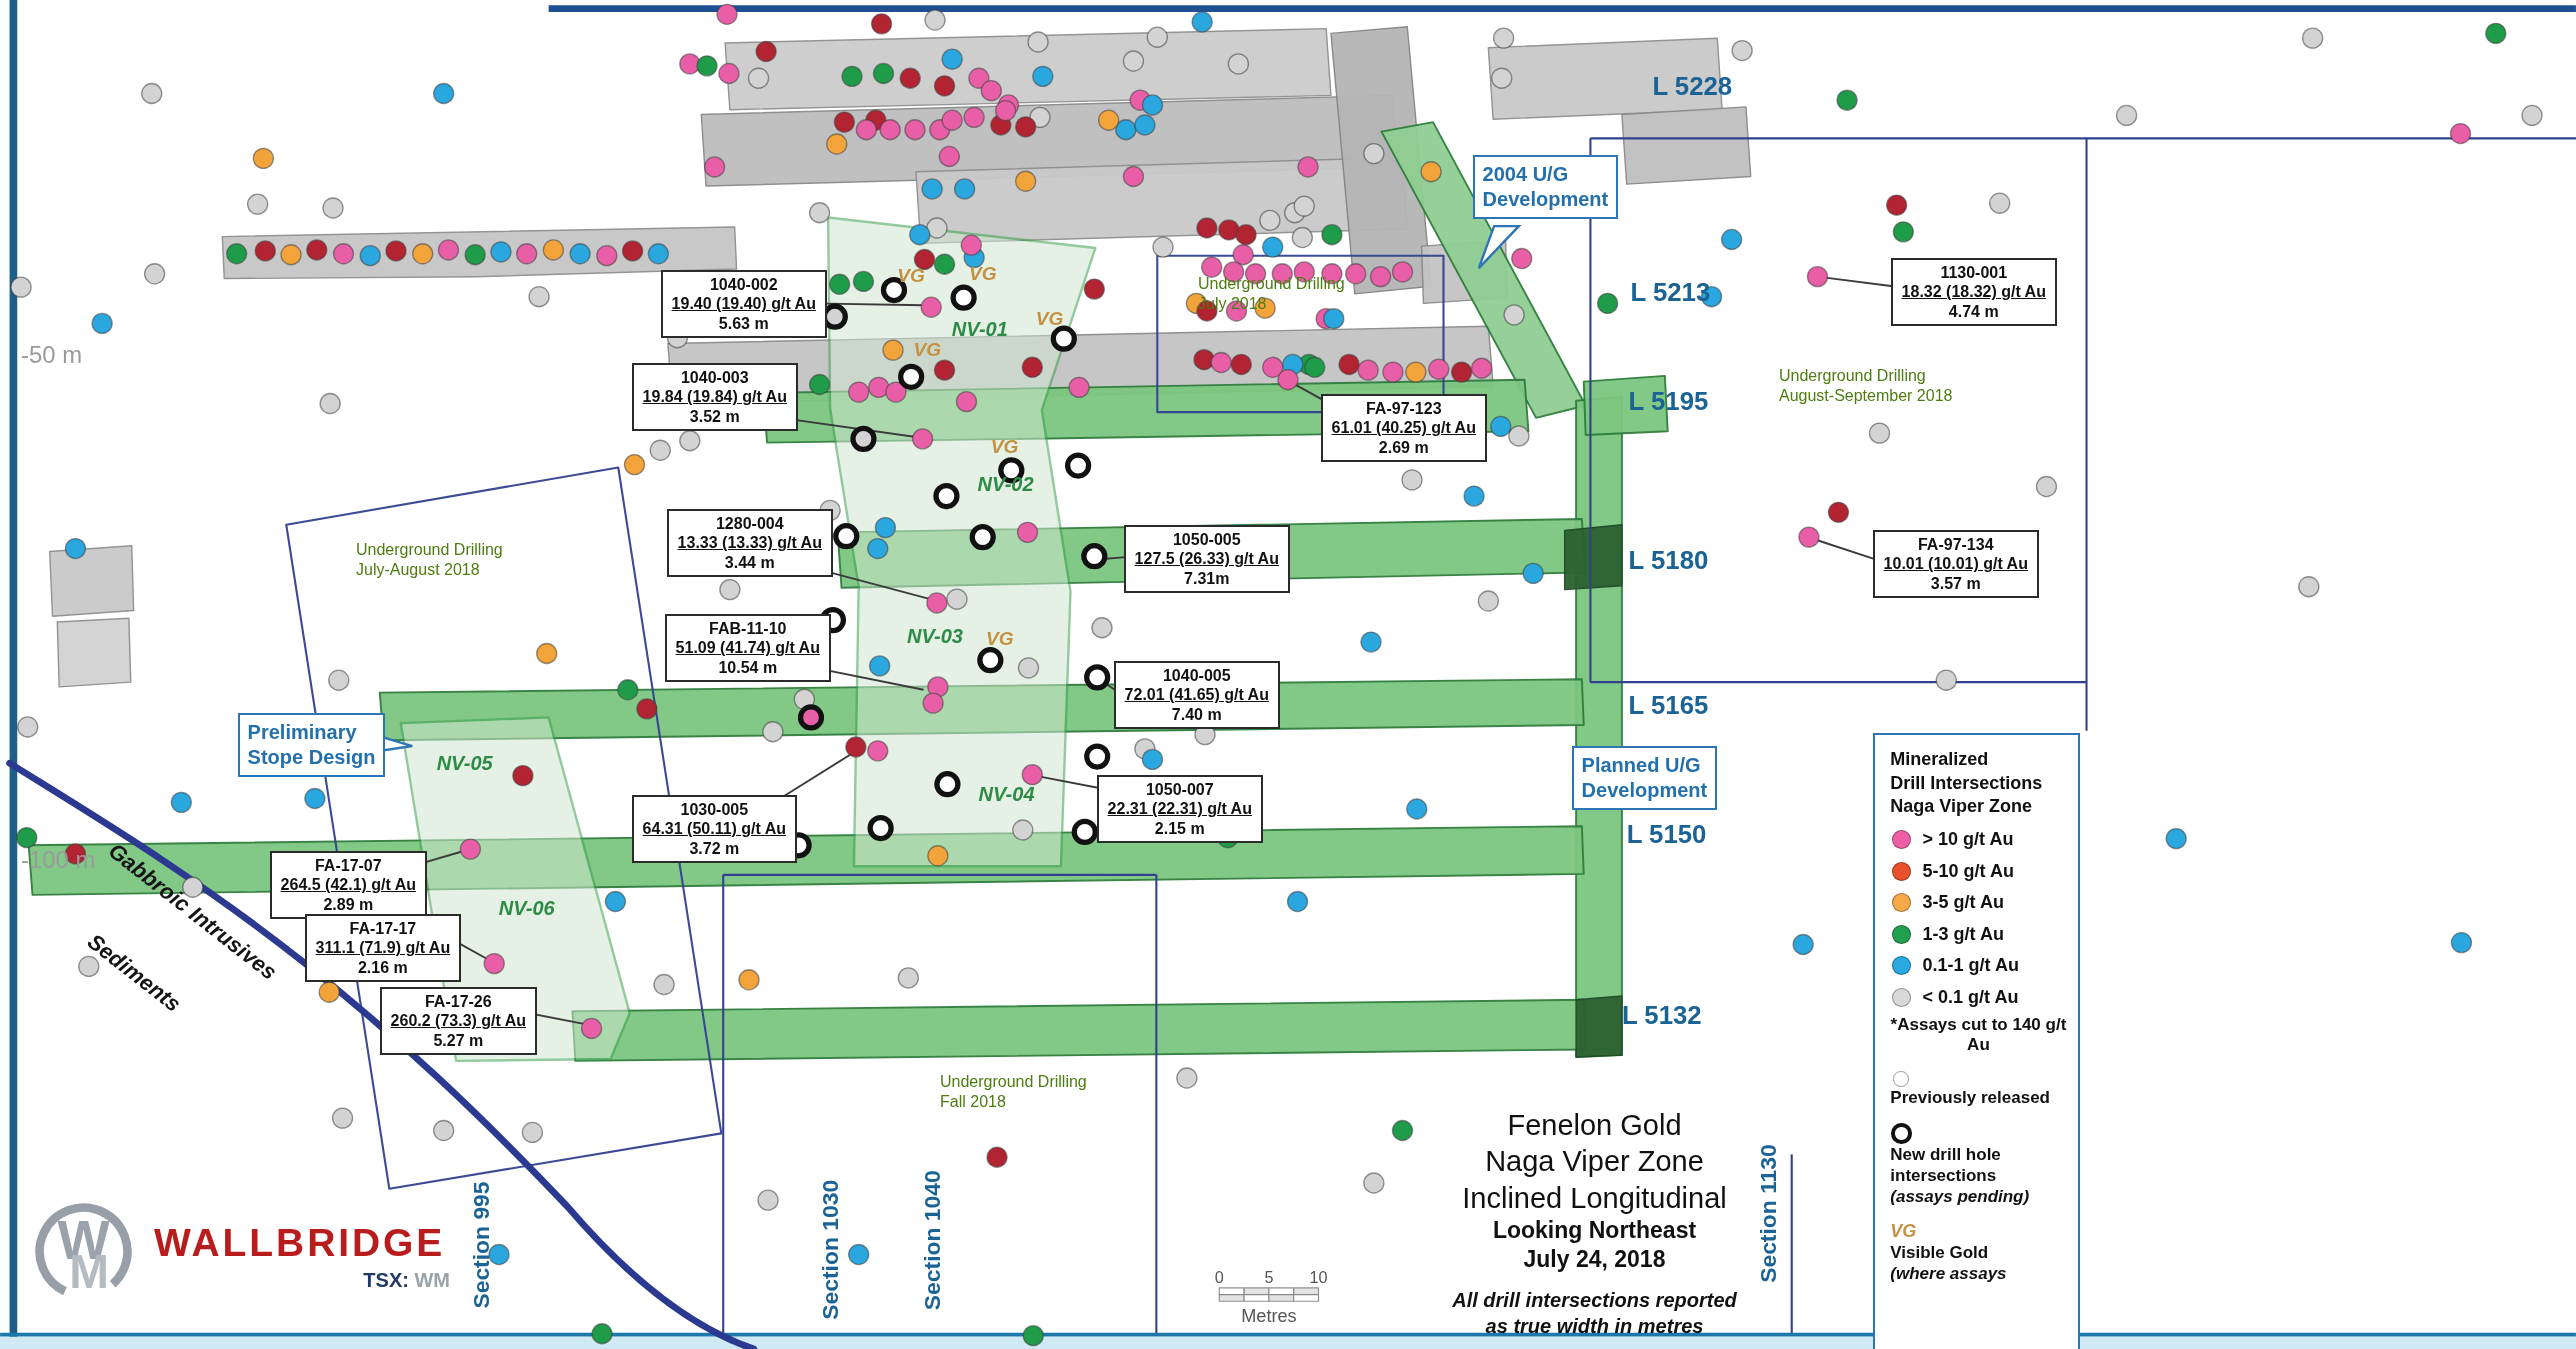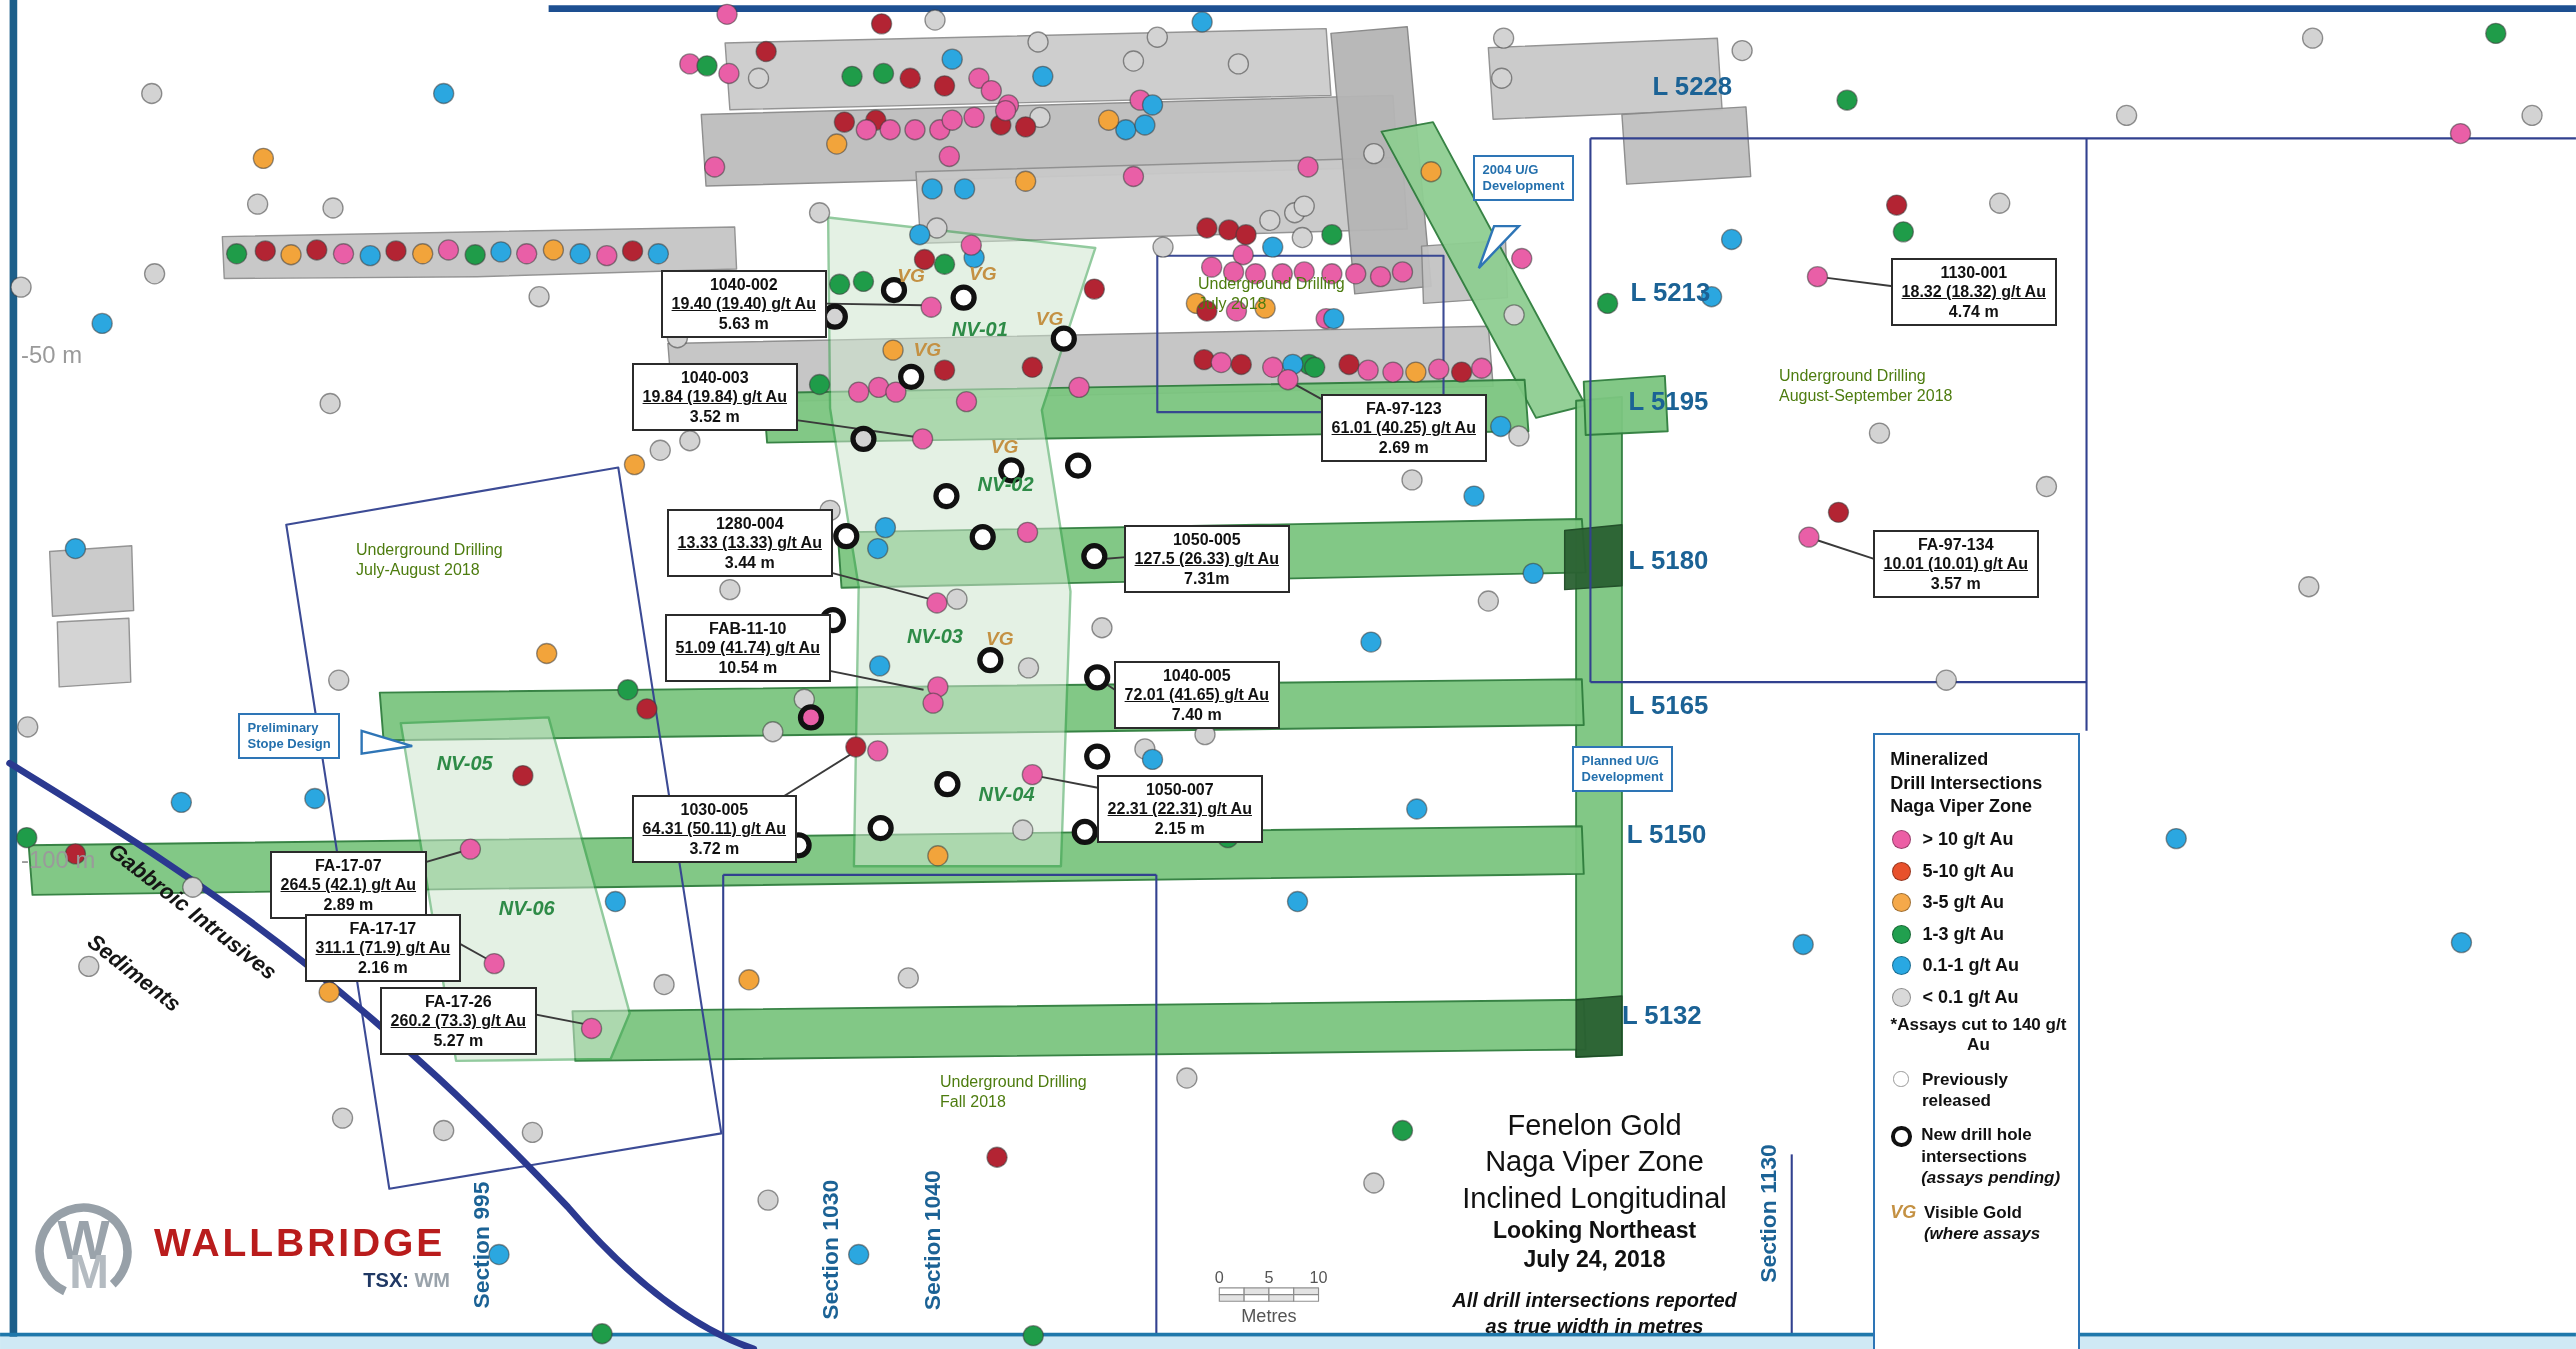--- a/index.html
+++ b/index.html
@@ -4,32 +4,32 @@
 <style>
   html,body{margin:0;padding:0;background:#fff;}
   body{font-family:"Liberation Sans",sans-serif;}
   #stage{position:relative;width:2576px;height:1349px;background:#ffffff;overflow:hidden;}
   #map-svg{position:absolute;left:0;top:0;}
   .callout{position:absolute;background:#fff;border:2.4px solid #2b2b2b;padding:2.9px 8.6px;text-align:center;
            font-size:16px;font-weight:bold;color:#111;line-height:1.22;white-space:nowrap;z-index:30;}
   .callout .grade{text-decoration:underline;}
   .callout div{pointer-events:none;}
   .devbox{position:absolute;background:#fff;border:2.4px solid #2e75b6;color:#2470ad;font-weight:bold;
-          font-size:13px;line-height:1.25;padding:4.8px 7.6px;text-align:left;z-index:28;white-space:nowrap;}
+          font-size:20px;line-height:1.25;padding:4.8px 7.6px;text-align:left;z-index:28;white-space:nowrap;}
   .prog{position:absolute;color:#4d7c0f;font-weight:normal;font-size:16px;line-height:1.25;z-index:12;white-space:nowrap;}
   .legend{position:absolute;left:1873px;top:733px;width:207px;height:769px;background:#fff;border:2.9px solid #2e75b6;
           box-shadow:0 0 0 1px #fff inset;z-index:40;box-sizing:border-box;padding:13.4px 11.4px 9.5px 15.3px;color:#111;}
   .legend .ltitle{font-size:18px;font-weight:bold;line-height:1.3;}
   .legend .litem{display:flex;align-items:center;margin:10.5px 0 0 1.9px;}
   .legend .sw{width:19px;height:19px;border-radius:50%;margin-right:11.4px;flex:0 0 auto;border:1.4px solid rgba(0,0,0,.35);box-sizing:border-box;}
   .legend .llab{font-size:18px;font-weight:bold;}
   .legend .holeblock{text-align:center;font-size:17px;font-weight:bold;margin-top:15.3px;line-height:1.35;}
   .legend .holeblock .u{text-decoration:underline;}
   .legend .cutnote{text-align:center;font-size:17px;font-weight:bold;margin-top:7.6px;}
-  .legend .mrow{display:flex;margin-top:13.4px;align-items:flex-start;}
+  .legend .mrow{display:flex;margin-top:13.4px;align-items:flex-start;flex-direction:column;}
   .legend .ring-thin{width:13.4px;height:13.4px;border-radius:50%;border:1.9px solid #9a9a9a;background:#fff;margin:2.9px 13.4px 0 2.9px;flex:0 0 auto;}
   .legend .ring-thick{width:12.4px;height:12.4px;border-radius:50%;border:4.8px solid #111;background:#fff;margin:1.9px 9.5px 0 1px;flex:0 0 auto;}
   .legend .mtext{font-size:17px;font-weight:bold;line-height:1.25;}
   .legend .it{font-style:italic;}
   .legend .vgmark{color:#c49143;font-weight:bold;font-style:italic;font-size:18px;margin:0 7.6px 0 0;flex:0 0 auto;}
   .titleblock{position:absolute;left:1437px;top:1107px;width:315px;text-align:center;color:#111;z-index:12;}
   .titleblock .t1{font-size:29px;font-weight:normal;line-height:1.25;}
   .titleblock .t2{font-size:23px;font-weight:bold;line-height:1.25;}
   .titleblock .tn{font-size:20px;font-weight:bold;font-style:italic;line-height:1.3;margin-top:13.4px;}
   .logo{position:absolute;left:32px;top:1200px;width:401px;height:119px;z-index:12;}

